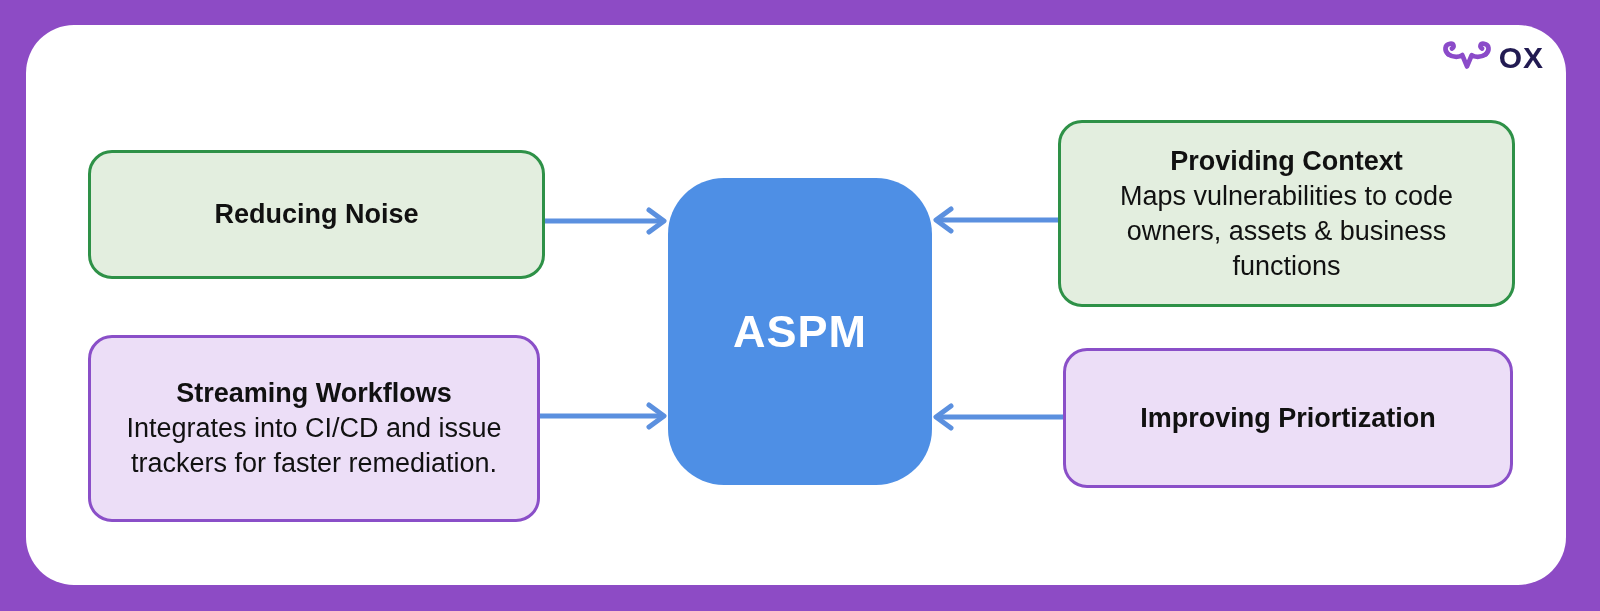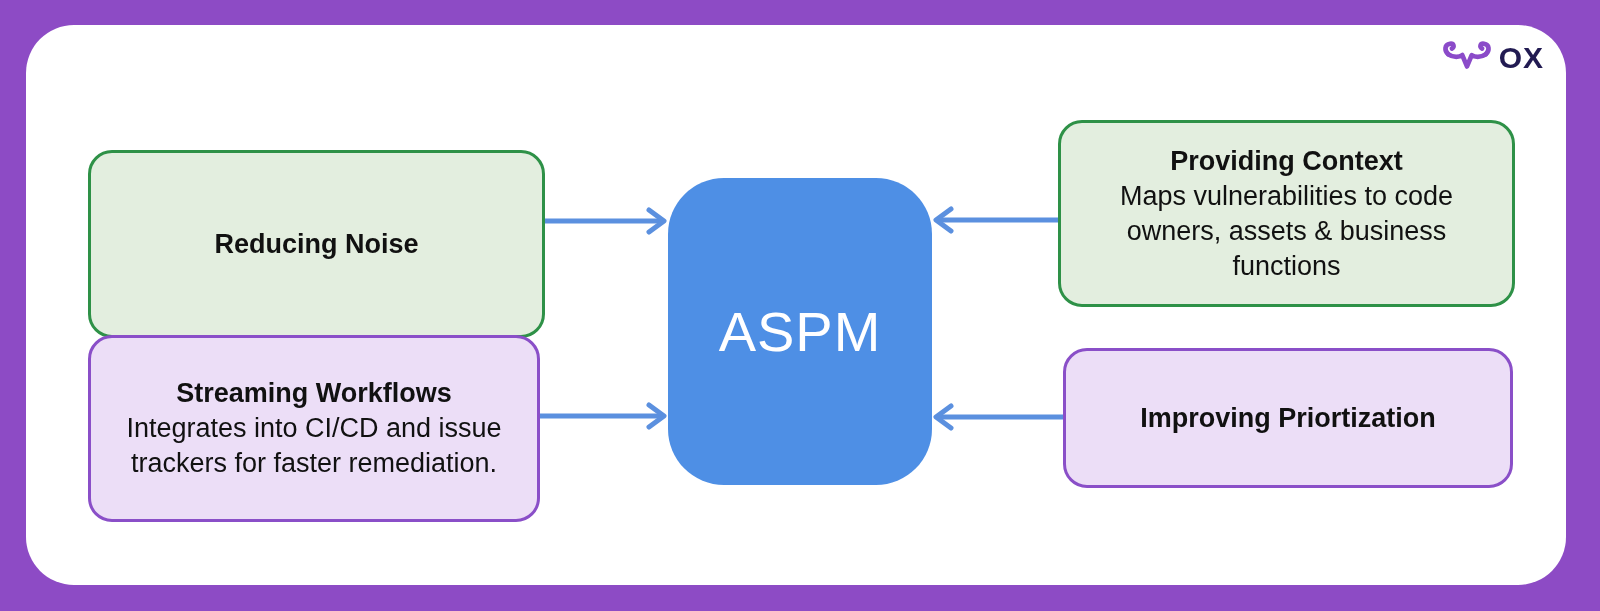--- a/index.html
+++ b/index.html
@@ -37,31 +37,31 @@
     stroke-linecap:round;stroke-linejoin:round;
   }
   .node{
     position:absolute;display:flex;flex-direction:column;justify-content:center;
     text-align:center;border-radius:24px;border:3px solid;color:var(--text-dark);
     font-size:27px;line-height:35px;box-sizing:border-box;
   }
   .node .title{font-weight:bold;}
   .node.green{background:var(--green-fill);border-color:var(--green-border);}
   .node.purple{background:var(--purple-fill);border-color:var(--purple-border);}
-  .pos-tl{left:88px;top:150px;width:457px;height:188px;padding:0 28px;}
+  .pos-tl{left:88px;top:150px;width:457px;height:129px;padding:0 28px;}
   .pos-bl{left:88px;top:335px;width:452px;height:187px;padding:0 30px;}
   .pos-tr{left:1058px;top:120px;width:457px;height:187px;padding:0 26px;}
   .pos-br{left:1063px;top:348px;width:450px;height:140px;padding:0 12px;}
   .center-node{
     position:absolute;left:668px;top:178px;width:264px;height:307px;
     background:var(--center-blue);border-radius:56px;
     display:flex;align-items:center;justify-content:center;
   }
   .center-node .label{
-    color:#ffffff;font-size:56px;font-weight:normal;letter-spacing:1px;
+    color:#ffffff;font-size:45px;font-weight:bold;letter-spacing:1px;
   }
   .arrows{position:absolute;left:0;top:0;width:1600px;height:611px;pointer-events:none;}
   .arrows g{
     stroke:var(--arrow-blue);stroke-width:5;fill:none;
     stroke-linecap:round;stroke-linejoin:round;
   }
 </style>
 </head>
 <body>
 

